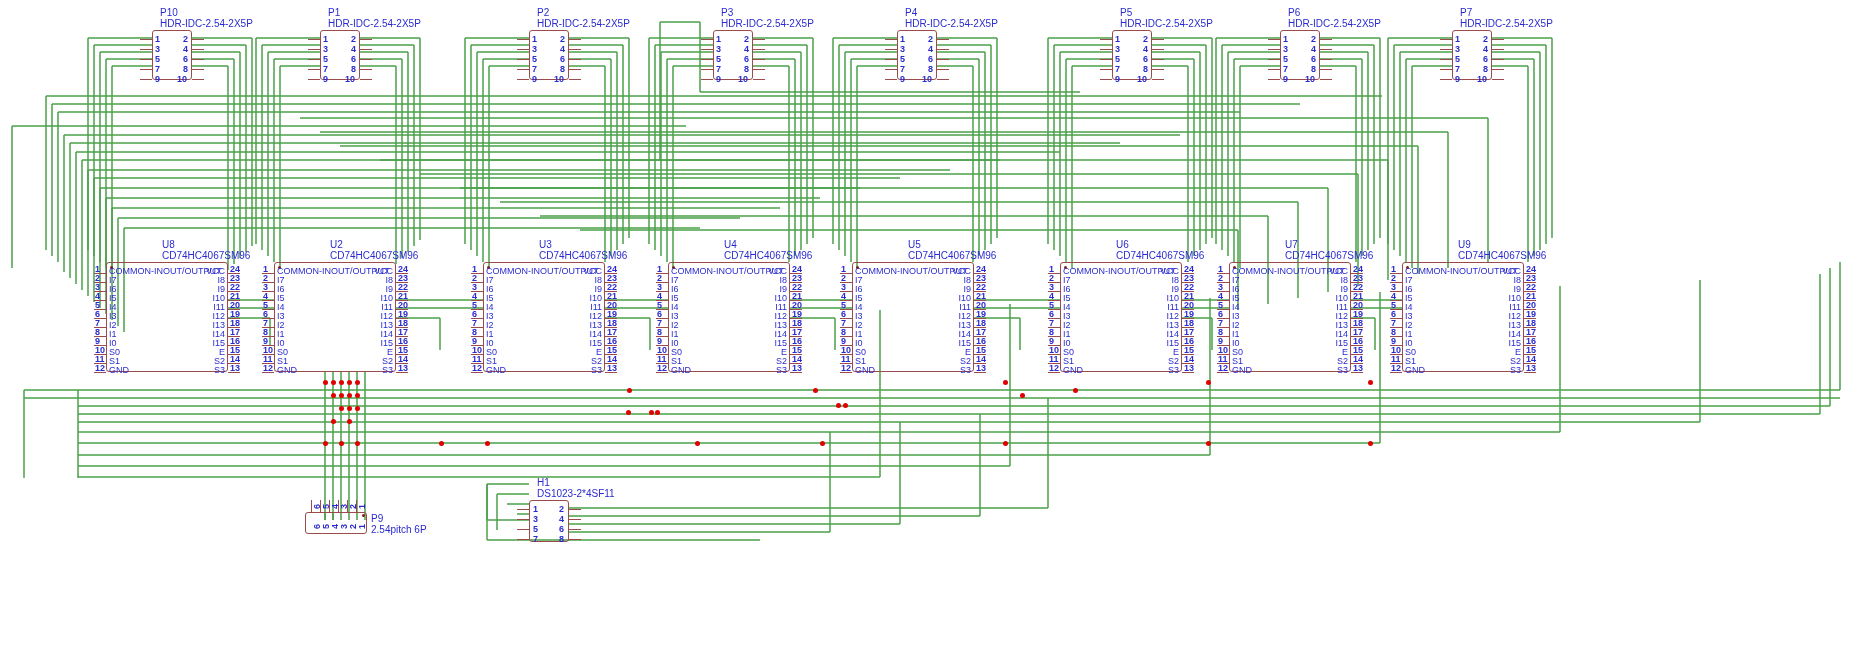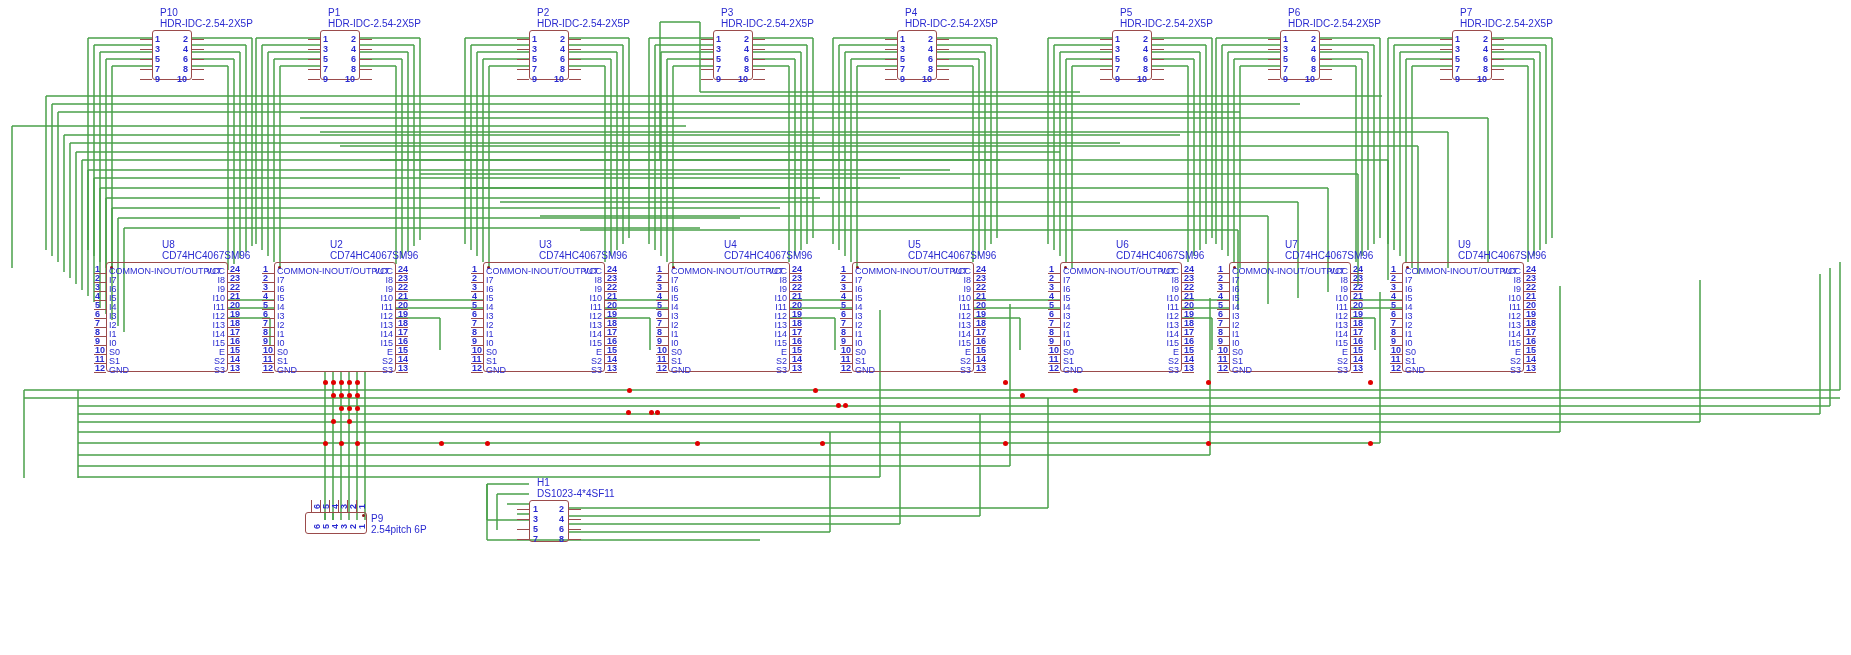--- a/index.html
+++ b/index.html
@@ -1160,21 +1160,21 @@
         <div class="pname" style="left:1521px;top:357px;transform:translateX(-100%);">S2</div>
         <div class="pnum" style="left:1526px;top:364px;">13</div>
         <div class="pinstub" style="left:1524px;top:372px;width:12px;"></div>
         <div class="pname" style="left:1521px;top:366px;transform:translateX(-100%);">S3</div>
       </div>
     </div>
 
   <div id="h1-layer">
       <div class="box" style="left:529px;top:500px;width:40px;height:42px;"></div>
       <div class="refdes" style="left:537px;top:478px;">H1</div>
-      <div class="refval" style="left:537px;top:489px;">DS1023-4*4SF11</div>
+      <div class="refval" style="left:537px;top:489px;">DS1023-2*4SF11</div>
       <div class="pnum" style="left:533px;top:505px;">1</div>
       <div class="pinstub" style="left:517px;top:509px;width:12px;"></div>
       <div class="pnum" style="left:533px;top:515px;">3</div>
       <div class="pinstub" style="left:517px;top:519px;width:12px;"></div>
       <div class="pnum" style="left:533px;top:525px;">5</div>
       <div class="pinstub" style="left:517px;top:529px;width:12px;"></div>
       <div class="pnum" style="left:533px;top:535px;">7</div>
       <div class="pinstub" style="left:517px;top:539px;width:12px;"></div>
       <div class="pnum" style="left:559px;top:505px;">2</div>
       <div class="pinstub" style="left:569px;top:509px;width:12px;"></div>

